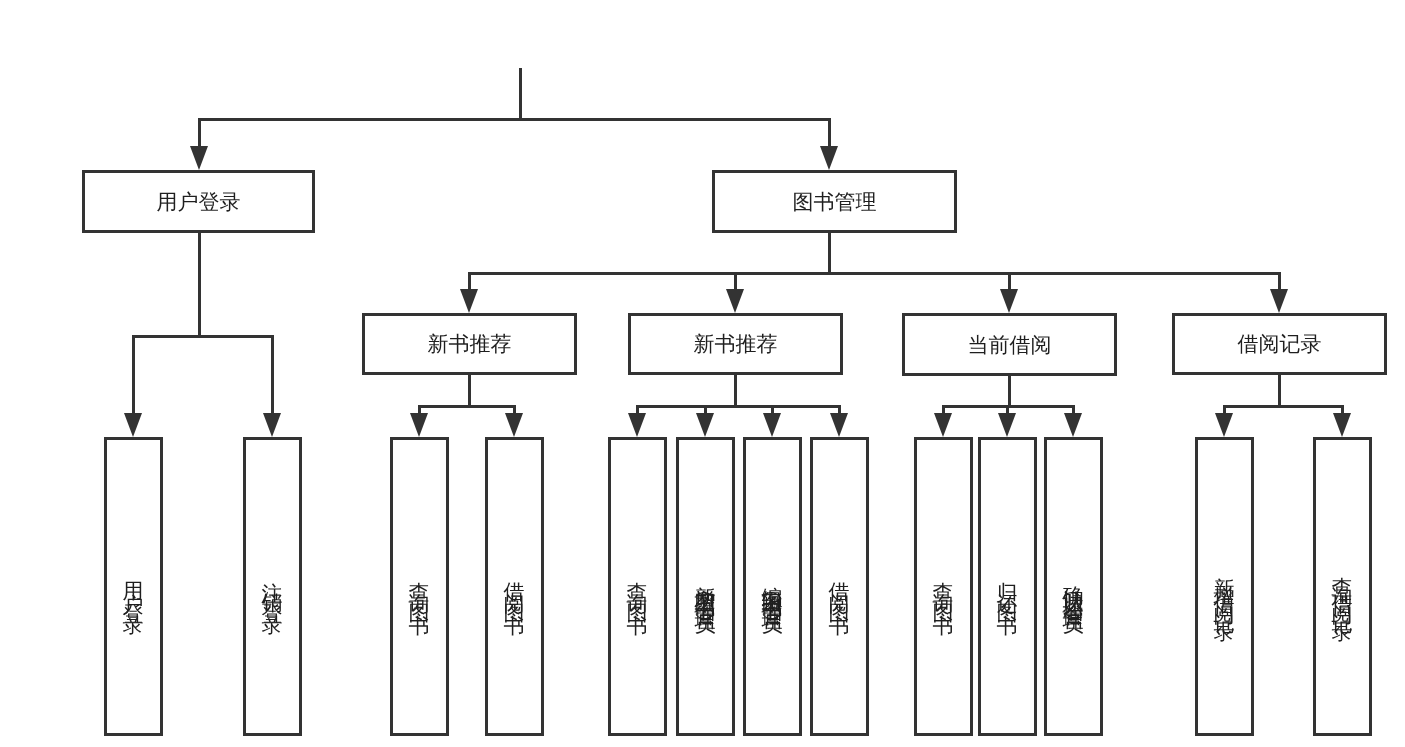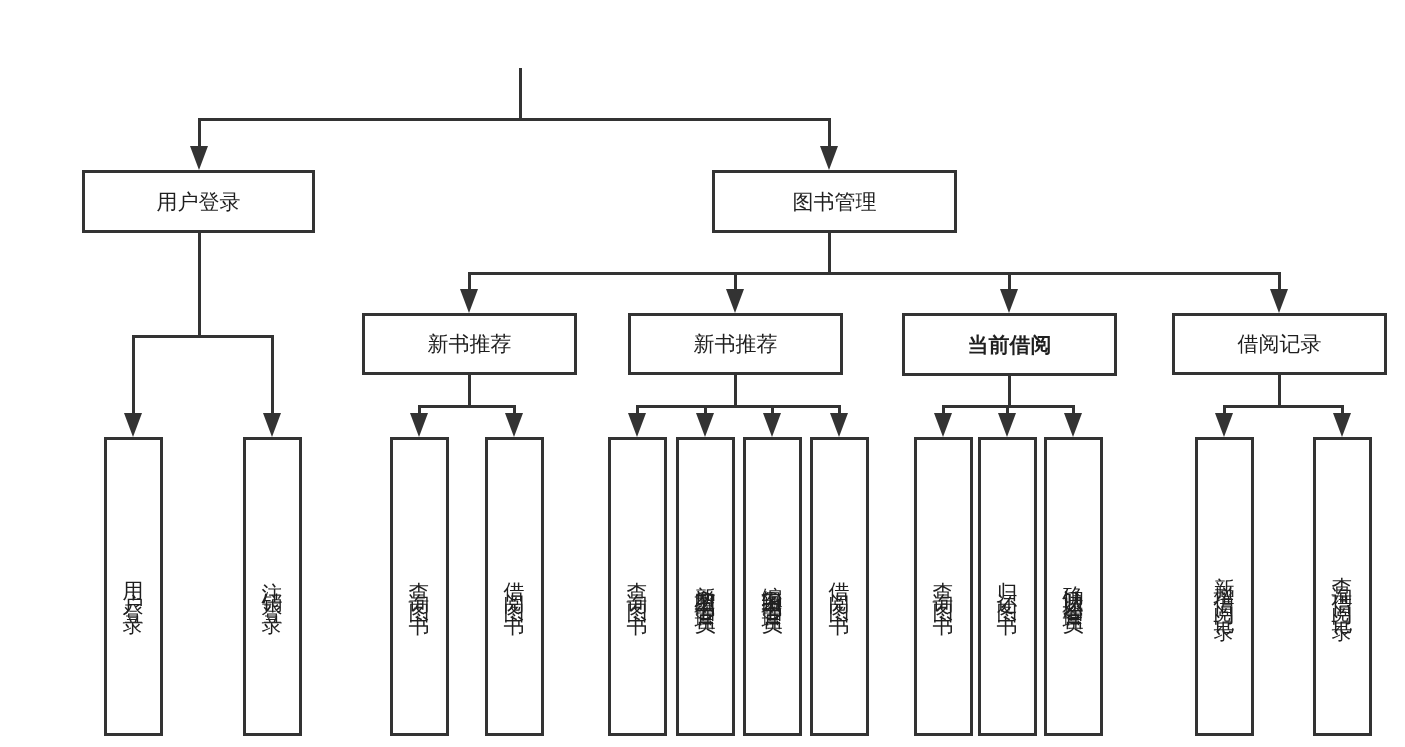--- a/index.html
+++ b/index.html
@@ -88,21 +88,21 @@
   <div class="ar" style="left:1000px;top:289px;"></div>
   <div class="v" style="left:1278px;top:272px;height:20px;"></div>
   <div class="ar" style="left:1270px;top:289px;"></div>
 
   <div class="node" style="left:362px;top:313px;width:215px;height:62px;">
     <span>新书推荐</span>
   </div>
   <div class="node" style="left:628px;top:313px;width:215px;height:62px;">
     <span>新书推荐</span>
   </div>
-  <div class="node" style="left:902px;top:313px;width:215px;height:63px;font-weight:bold;">
+  <div class="node" style="left:902px;top:313px;width:215px;height:63px;">
     <span>当前借阅</span>
   </div>
   <div class="node" style="left:1172px;top:313px;width:215px;height:62px;">
     <span>借阅记录</span>
   </div>
 
   <div class="v" style="left:468px;top:375px;height:30px;"></div>
   <div class="h" style="left:418px;top:405px;width:98px;"></div>
   <div class="v" style="left:418px;top:405px;height:12px;"></div>
   <div class="ar" style="left:410px;top:413px;"></div>

